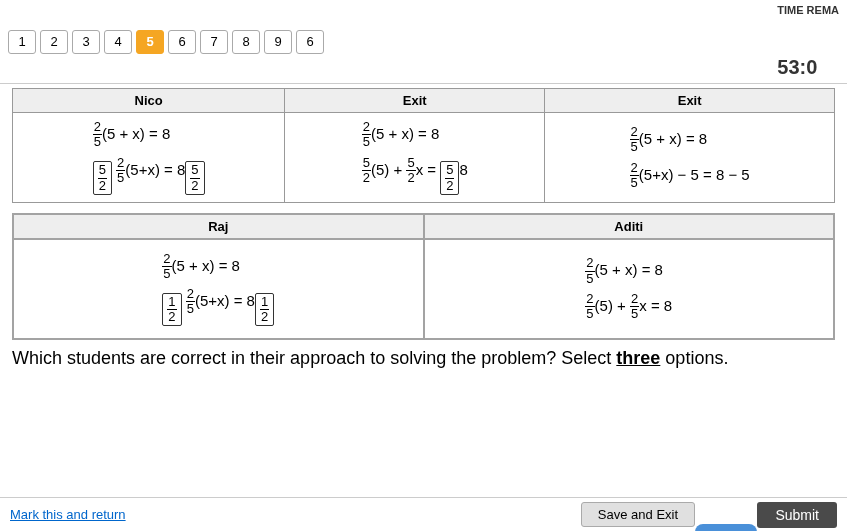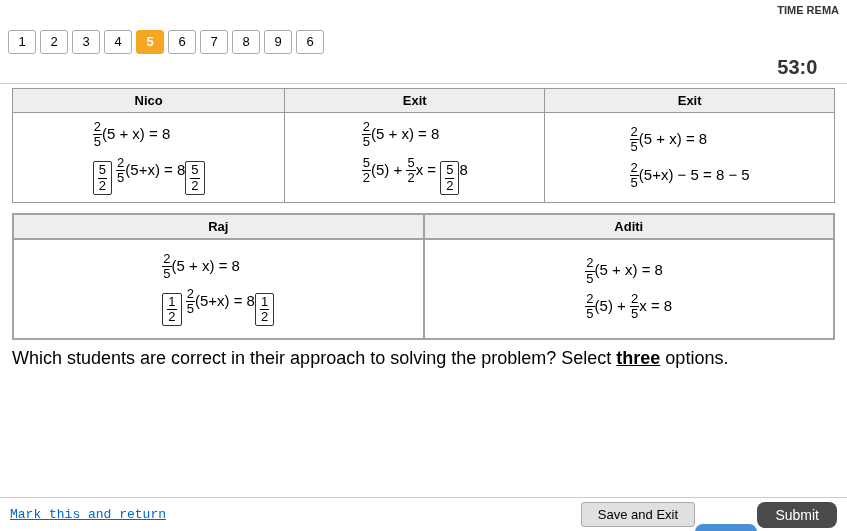--- a/index.html
+++ b/index.html
@@ -140,21 +140,20 @@
       border-top: 1px solid #ccc;
       background: #fff;
       padding: 4px 10px;
       height: 34px;
     }
     .mark-return {
       color: #0066cc;
       text-decoration: underline;
       font-size: 13px;
       cursor: pointer;
-      font-family: Liberation Mono, monospace;
     }
     .btn-save-exit {
       background: #e0e0e0;
       border: 1px solid #aaa;
       padding: 4px 16px;
       font-size: 13px;
       cursor: pointer;
       border-radius: 3px;
     }
     .btn-next {
@@ -168,21 +167,21 @@
       font-weight: bold;
       margin-top: 44px;
     }
     .btn-submit {
       background: #4a4a4a;
       color: #fff;
       border: none;
       padding: 5px 18px;
       font-size: 14px;
       cursor: pointer;
-      border-radius: 8px;
+      border-radius: 3px;
     }
     .bottom-right {
       display: flex;
       align-items: center;
     }
   </style>
 </head>
 <body>
 
 <div class="top-bar">

